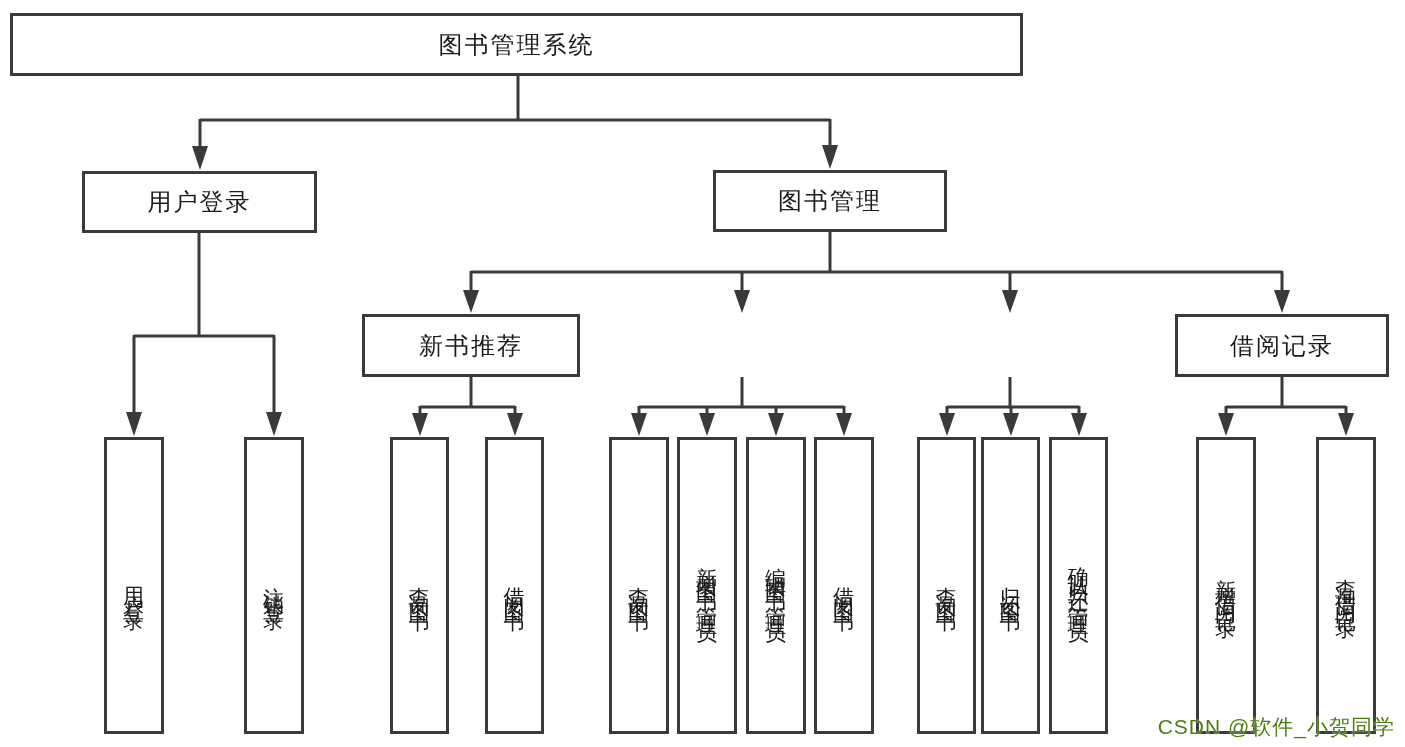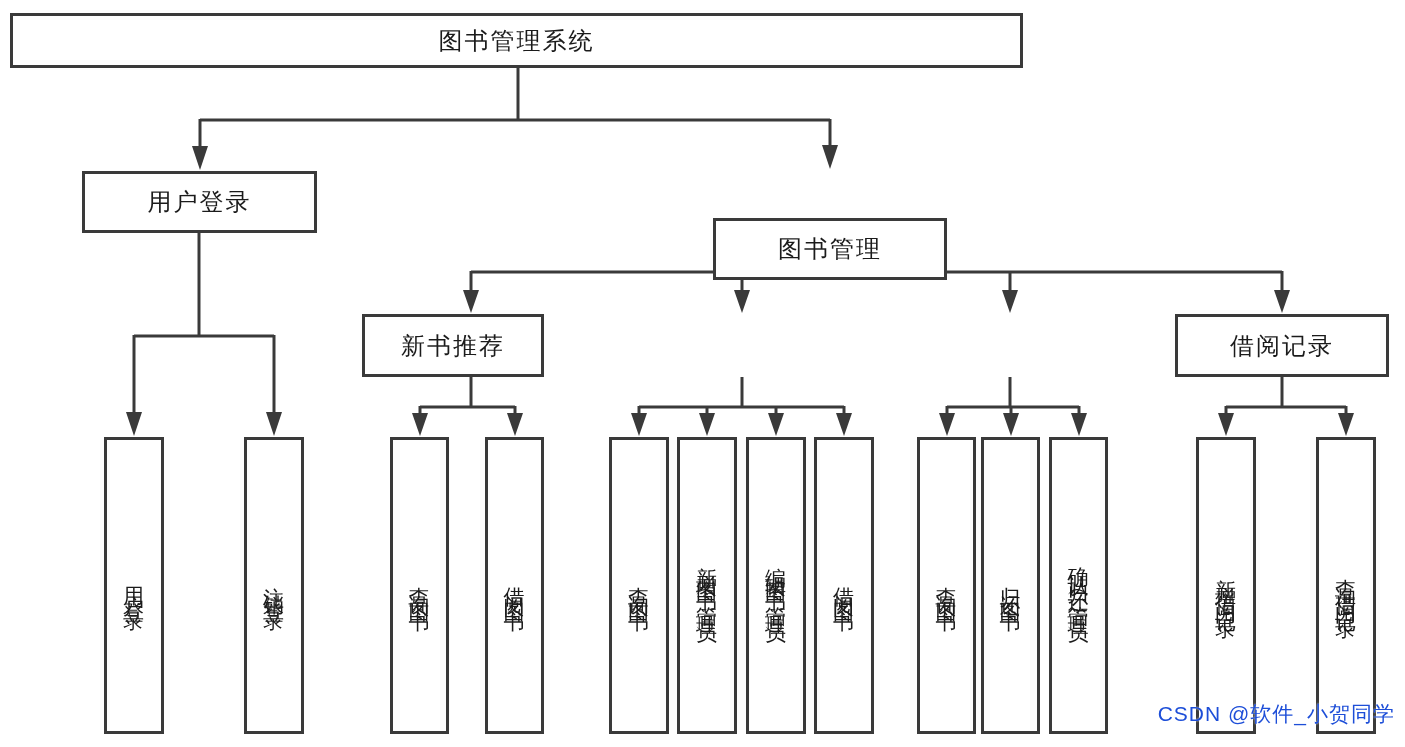--- a/index.html
+++ b/index.html
@@ -36,24 +36,24 @@
   .vnode {
     font-size: 21px;
     letter-spacing: 8px;
     line-height: 1;
     writing-mode: vertical-rl;
     text-orientation: mixed;
   }
   #watermark {
     position: absolute;
     right: 10px;
-    bottom: 19px;
+    bottom: 6px;
     font-size: 21px;
     letter-spacing: 1px;
-    color: #1d4ed8;
+    color: #4d7c0f;
     text-shadow: 0 0 2px rgba(255,255,255,0.9);
     white-space: nowrap;
     z-index: 5;
   }
 </style>
 </head>
 <body>
 
 <div id="stage">
 
@@ -123,26 +123,26 @@
 
       <polygon points="939,413 955,413 947,436"></polygon>
       <polygon points="1003,413 1019,413 1011,436"></polygon>
       <polygon points="1071,413 1087,413 1079,436"></polygon>
 
       <polygon points="1218,413 1234,413 1226,436"></polygon>
       <polygon points="1338,413 1354,413 1346,436"></polygon>
     </g>
   </svg>
 
-  <div class="box hnode" style="left:10px; top:13px; width:1013px; height:55px;">图书管理系统</div>
+  <div class="box hnode" style="left:10px; top:13px; width:1013px; height:63px;">图书管理系统</div>
 
   <div class="box hnode" style="left:82px; top:171px; width:235px; height:62px;">用户登录</div>
-  <div class="box hnode" style="left:713px; top:170px; width:234px; height:62px;margin-top:48px;">图书管理</div>
+  <div class="box hnode" style="left:713px; top:170px; width:234px; height:62px;">图书管理</div>
 
-  <div class="box hnode" style="left:362px; top:314px; width:182px; height:63px;">新书推荐</div>
+  <div class="box hnode" style="left:362px; top:314px; width:218px; height:63px;">新书推荐</div>
   <div class="box hnode" style="left:1175px; top:314px; width:214px; height:63px;">借阅记录</div>
 
   <div class="box vnode" style="left:104px; top:437px; width:60px; height:297px;">用户登录</div>
   <div class="box vnode" style="left:244px; top:437px; width:60px; height:297px;">注销登录</div>
 
   <div class="box vnode" style="left:390px; top:437px; width:59px; height:297px;">查询图书</div>
   <div class="box vnode" style="left:485px; top:437px; width:59px; height:297px;">借阅图书</div>
 
   <div class="box vnode" style="left:609px; top:437px; width:60px; height:297px;">查询图书</div>
   <div class="box vnode" style="left:677px; top:437px; width:60px; height:297px;">新增图书（管理员）</div>

